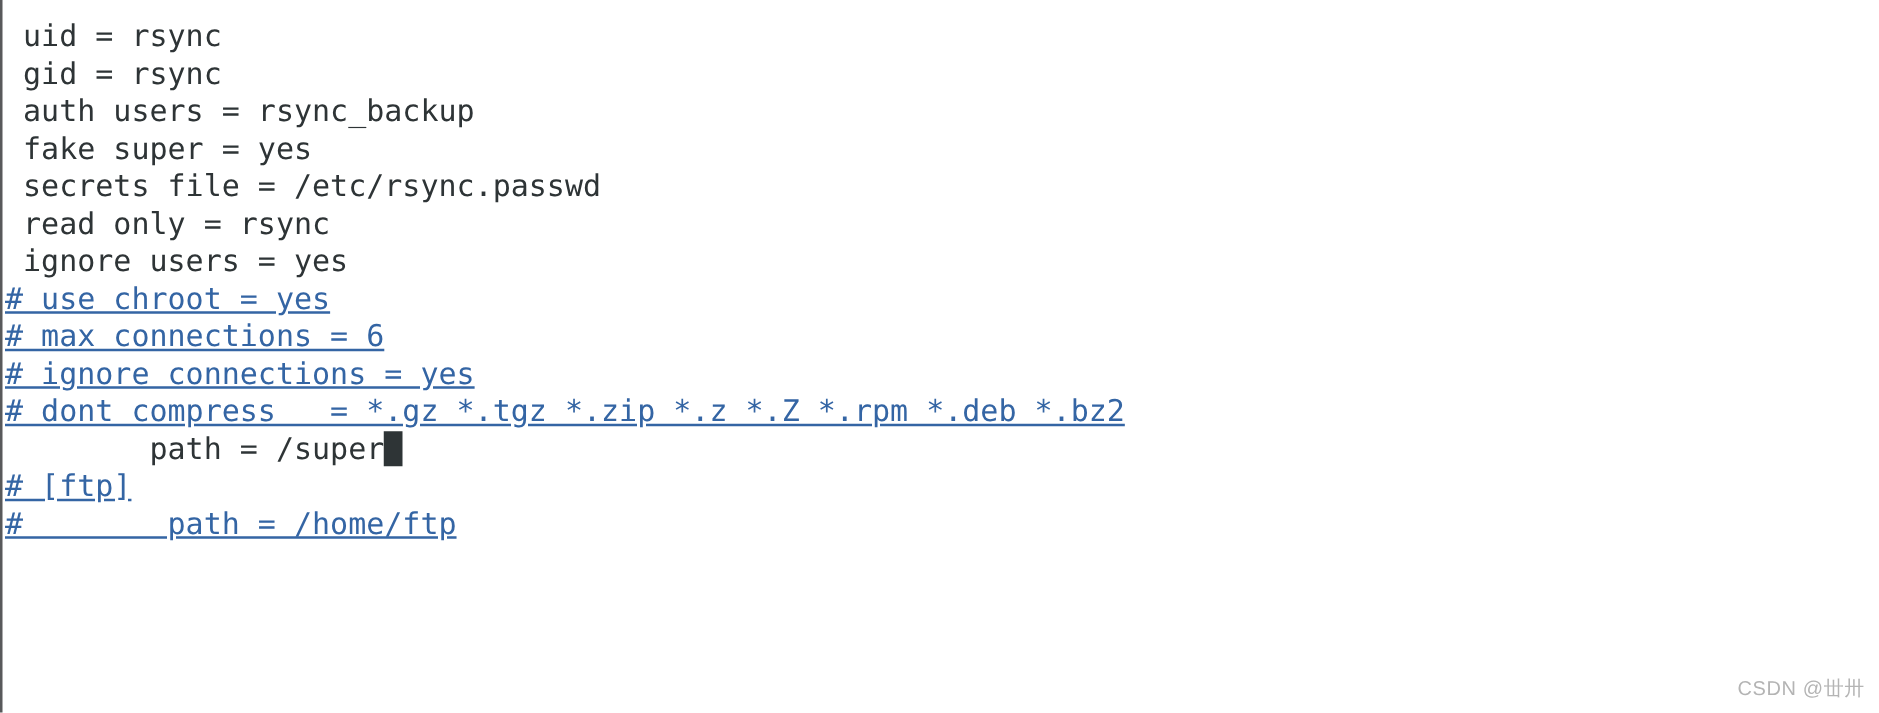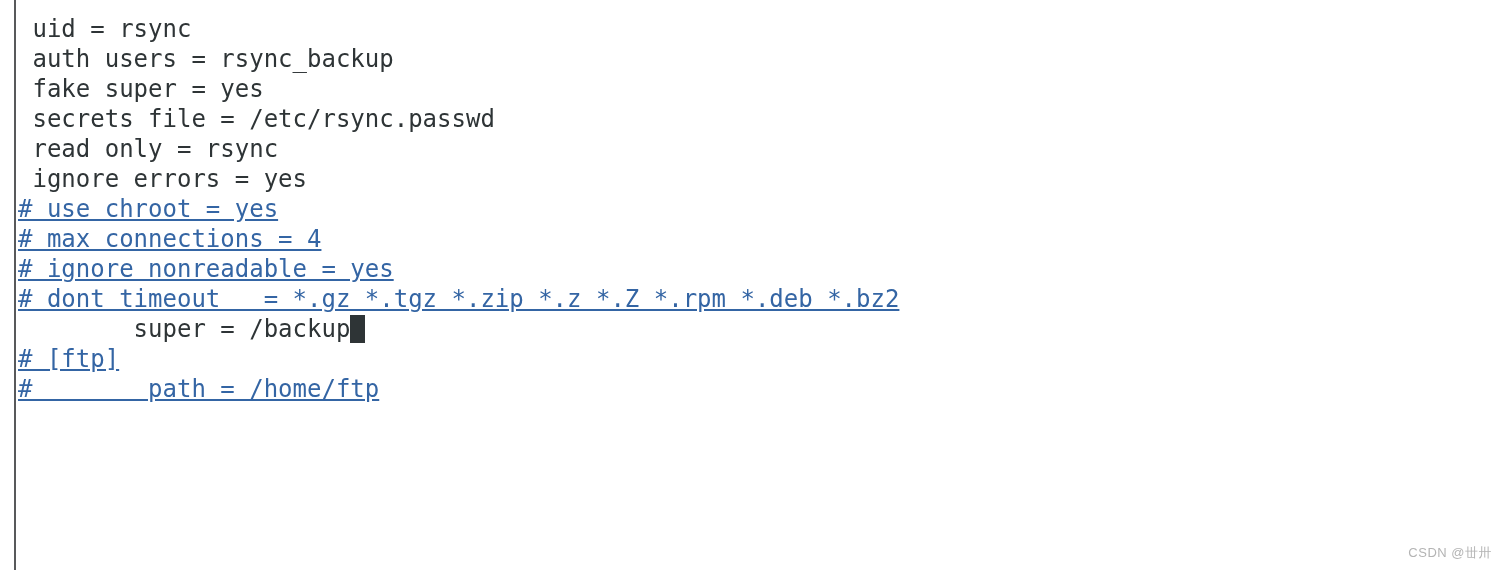--- a/index.html
+++ b/index.html
@@ -12,21 +12,21 @@
   }
   * { box-sizing: border-box; }
   html, body {
     margin: 0; padding: 0;
     width: 1503px; height: 570px;
     background: var(--bg);
     overflow: hidden;
   }
   .editor {
     position: absolute;
-    left: 14px; top: 0;
+    left: 0; top: 0;
     width: 1386px; height: 570px;
     border-left: 2px solid var(--border);
     padding: 14px 0 0 2px;
     overflow: hidden;
     background: var(--bg);
   }
   .code {
     font-family: "DejaVu Sans Mono", "Liberation Mono", monospace;
     font-size: 24px;
     line-height: 30px;
@@ -36,39 +36,40 @@
   .line.comment { color: var(--comment); text-decoration: underline; }
   .cursor {
     background-color: var(--cursor);
     color: transparent;
   }
   .watermark {
     position: absolute;
     right: 11px;
     bottom: 8px;
     font-family: "Liberation Sans", sans-serif;
-    font-size: 13px;
+    font-size: 16px;
     color: var(--watermark);
     letter-spacing: 0.5px;
   }
 </style>
 </head>
 <body>
 
 <div class="editor">
   <div class="code">
       <div class="line config"><span> uid = rsync</span></div>
+      <div class="line config"><span> gid = rsync</span></div>
       <div class="line config"><span> auth users = rsync_backup</span></div>
       <div class="line config"><span> fake super = yes</span></div>
       <div class="line config"><span> secrets file = /etc/rsync.passwd</span></div>
       <div class="line config"><span> read only = rsync</span></div>
-      <div class="line config"><span> ignore errors = yes</span></div>
+      <div class="line config"><span> ignore users = yes</span></div>
       <div class="line comment"><span># use chroot = yes</span></div>
-      <div class="line comment"><span># max connections = 4</span></div>
-      <div class="line comment"><span># ignore nonreadable = yes</span></div>
-      <div class="line comment"><span># dont timeout   = *.gz *.tgz *.zip *.z *.Z *.rpm *.deb *.bz2</span></div>
-      <div class="line config"><span>        super = /backup</span><span class="cursor">&nbsp;</span></div>
+      <div class="line comment"><span># max connections = 6</span></div>
+      <div class="line comment"><span># ignore connections = yes</span></div>
+      <div class="line comment"><span># dont compress   = *.gz *.tgz *.zip *.z *.Z *.rpm *.deb *.bz2</span></div>
+      <div class="line config"><span>        path = /super</span><span class="cursor">&nbsp;</span></div>
       <div class="line comment"><span># [ftp]</span></div>
       <div class="line comment"><span>#        path = /home/ftp</span></div>
     </div>
 </div>
 
 <div class="watermark">CSDN @丗卅</div>
 
 </body></html>

